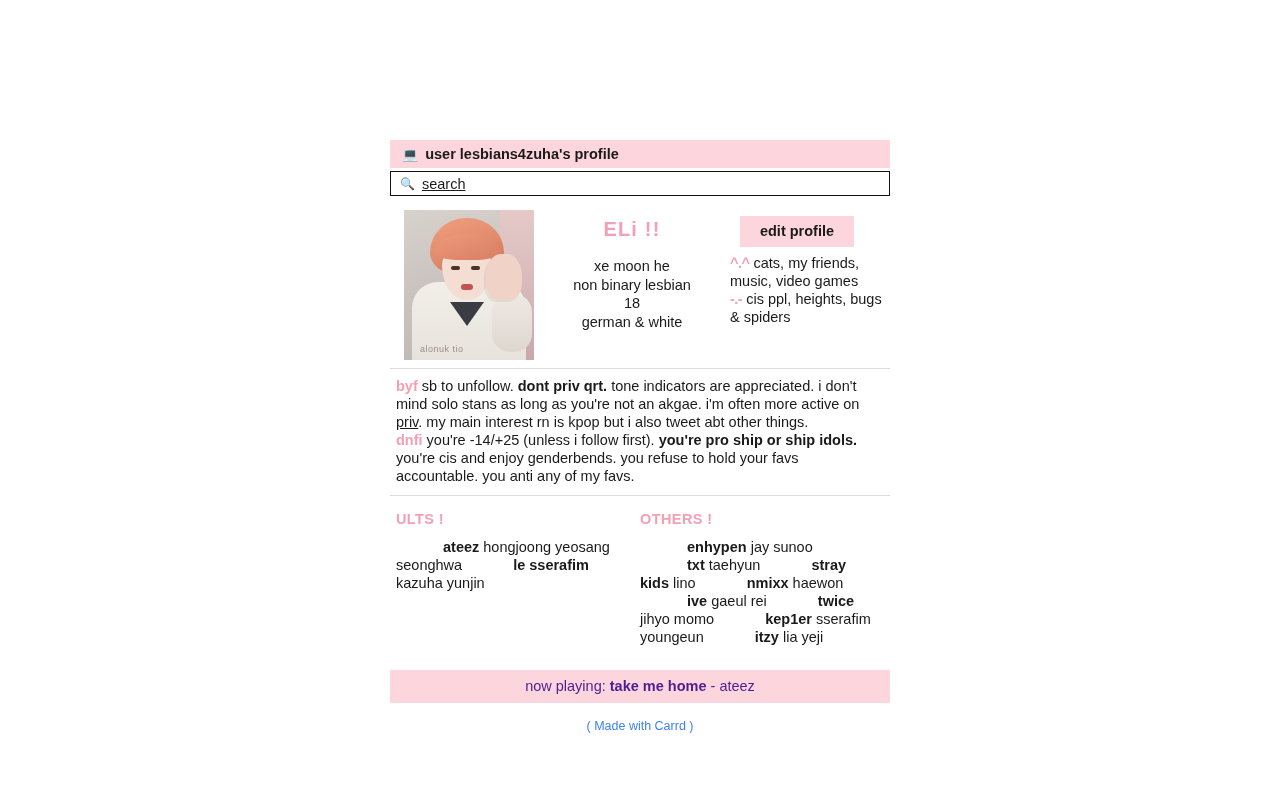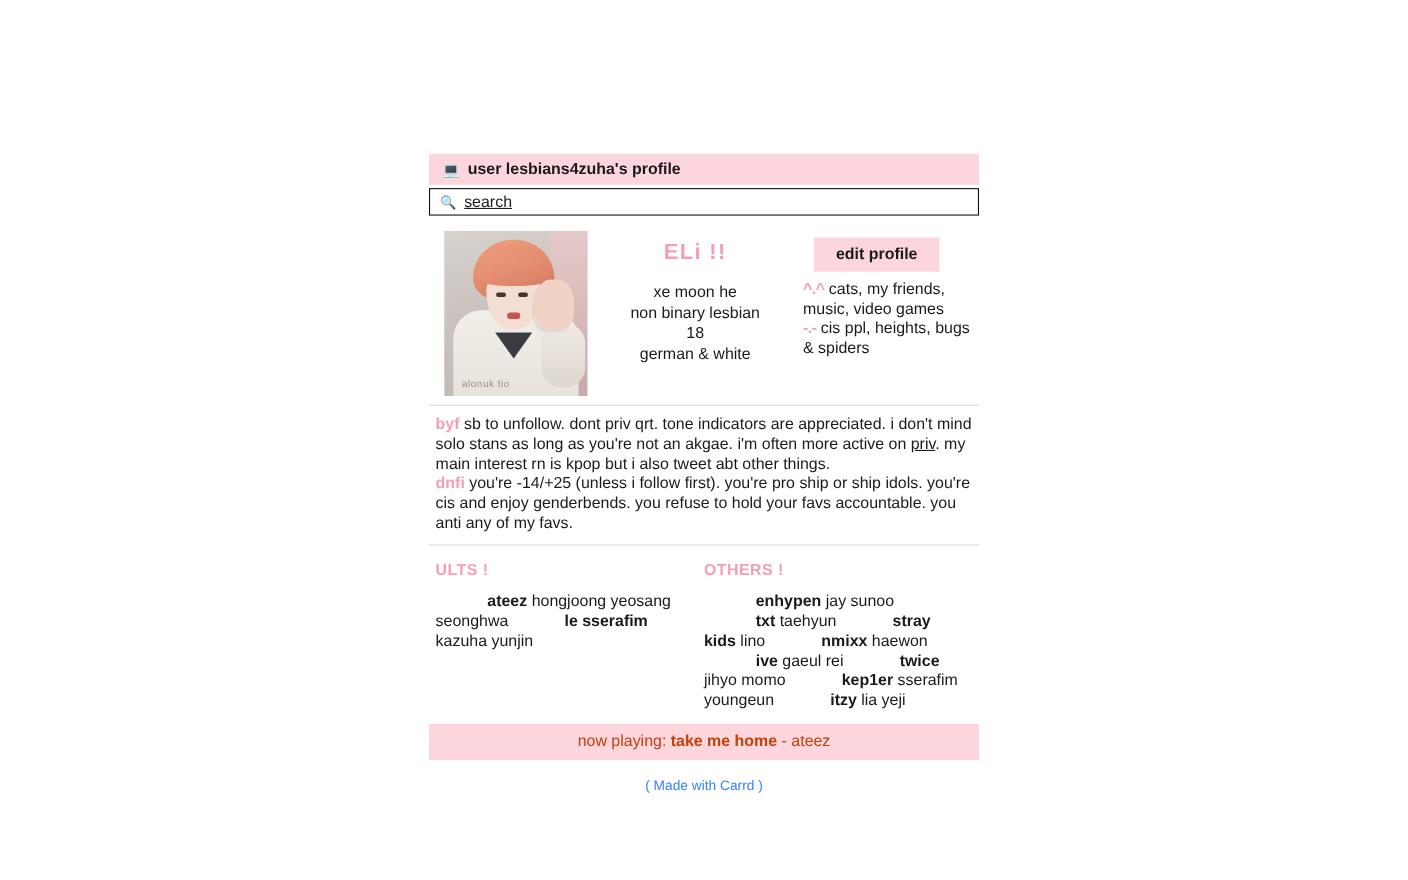--- a/index.html
+++ b/index.html
@@ -198,21 +198,21 @@
     border-right: none;
     background: #fff;
     padding: 8px 6px 10px 6px;
     font-size: 14.5px;
     line-height: 18px;
     color: #1a1a1a;
     margin-top: 2px;
   }
   .bio p { margin: 0; }
   .tag-pink { color: #f4a0b4; font-weight: bold; }
-  .bio b { font-weight: normal; }
+  .bio b { font-weight: bold; }
   .bio u { text-decoration: underline; }
 
   
   .columns {
     display: flex;
     gap: 0;
     padding: 14px 6px 8px 6px;
     font-size: 14.5px;
     line-height: 18px;
     color: #1a1a1a;
@@ -225,23 +225,23 @@
     letter-spacing: .4px;
     margin-bottom: 10px;
   }
   .col b { font-weight: bold; margin-left: 47px; }
 
   
   .nowplaying {
     background: #fcd5dd;
     text-align: center;
     font-size: 14.5px;
-    color: #c2410c;
+    color: #4c1d95;
     padding: 8px 0 9px 0;
-    margin-top: 4px;
+    margin-top: 16px;
   }
   .nowplaying b { font-weight: bold; }
 
   .footer {
     text-align: center;
     font-size: 12.5px;
     color: #3b82f6;
     padding-top: 16px;
   }
 </style>

